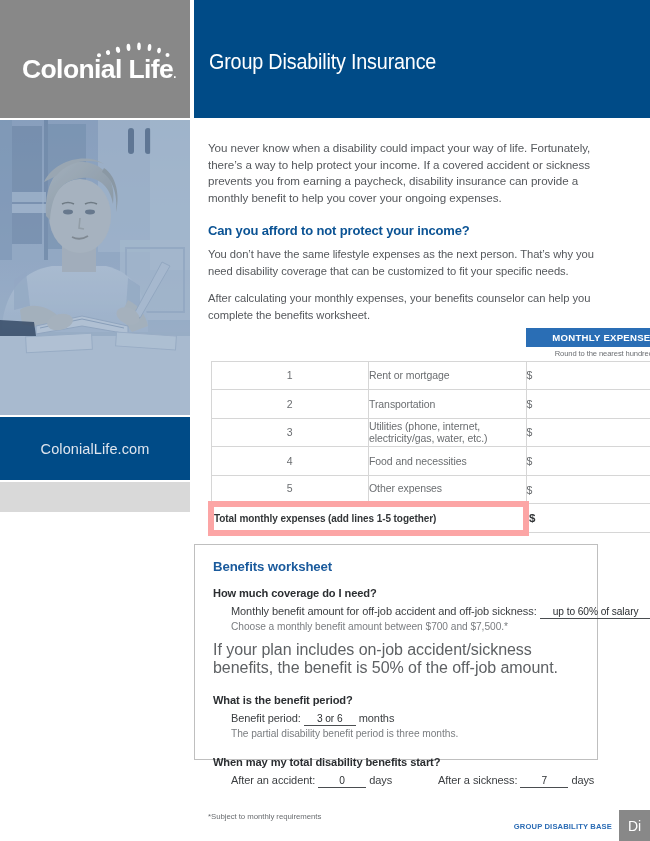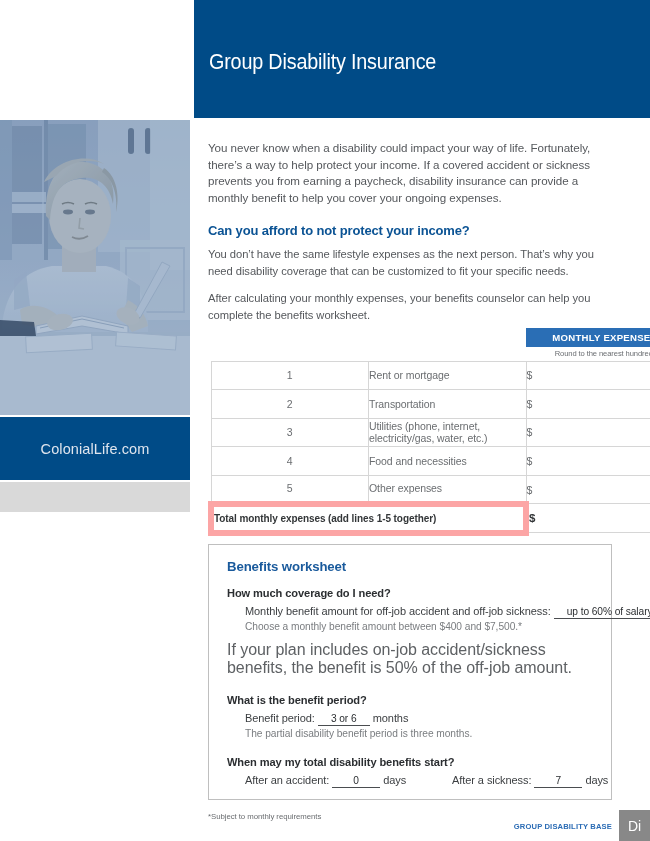--- a/index.html
+++ b/index.html
@@ -109,21 +109,21 @@
     font-size: 10px; color: #333638; font-weight: bold; padding-left: 8px;
     border: 6px solid #fca5a5; height: 29px; letter-spacing: -0.08px;
   }
   .total-amt {
     width: 124px; font-size: 11.5px; color: #333638; font-weight: bold;
     padding-left: 8px; border: 1px solid #d6d6d6; height: 29px;
   }
 
   
   .worksheet {
-    position: absolute; left: 208px; top: 544px; width: 404px; height: 256px;
+    position: absolute; left: 194px; top: 544px; width: 404px; height: 216px;
     border: 1px solid #bfbfbf; background: #ffffff;
   }
   .ws-inner { padding: 14px 18px 0 18px; }
   .ws-title {
     color: #1a5a9c; font-size: 13.2px; font-weight: bold;
     letter-spacing: -0.1px; margin-bottom: 13px;
   }
   .ws-q {
     color: #2b2e31; font-size: 11.1px; font-weight: bold;
     letter-spacing: -0.1px; margin-bottom: 6px;
@@ -173,20 +173,35 @@
     background: #ffffff;
   }
 </style>
 </head>
 <body>
 
 <div class="page">
 
   <div class="left-col">
 
+    <div class="logo-block">
+      <div class="logo-wrap">
+        <svg class="logo-dots" viewBox="0 0 76 16">
+          <circle cx="3" cy="13.2" r="2.0" fill="#ffffff"></circle>
+          <ellipse cx="12" cy="10.6" rx="2.1" ry="2.5" fill="#ffffff" transform="rotate(-14 12 10.6)"></ellipse>
+          <ellipse cx="22" cy="7.8" rx="2.1" ry="3.1" fill="#ffffff" transform="rotate(-10 22 7.8)"></ellipse>
+          <ellipse cx="32.5" cy="5.4" rx="1.9" ry="3.6" fill="#ffffff" transform="rotate(-4 32.5 5.4)"></ellipse>
+          <ellipse cx="43" cy="4.4" rx="1.8" ry="3.8" fill="#ffffff"></ellipse>
+          <ellipse cx="53.5" cy="5.6" rx="1.8" ry="3.5" fill="#ffffff" transform="rotate(6 53.5 5.6)"></ellipse>
+          <ellipse cx="63" cy="8.6" rx="1.9" ry="2.8" fill="#ffffff" transform="rotate(12 63 8.6)"></ellipse>
+          <circle cx="71.5" cy="13.0" r="2.0" fill="#ffffff"></circle>
+        </svg>
+        <div class="logo-text"><span>Colonial Life</span><span class="logo-reg">.</span></div>
+      </div>
+    </div>
 
     <div class="photo-block">
       <svg width="190" height="295" viewBox="0 0 190 295">
         <defs>
           <linearGradient id="bgGrad" x1="0" y1="0" x2="0" y2="1">
             <stop offset="0%" stop-color="#b9c5d8"></stop>
             <stop offset="55%" stop-color="#cfd8e5"></stop>
             <stop offset="100%" stop-color="#e4e9f0"></stop>
           </linearGradient>
           <linearGradient id="shirtGrad" x1="0" y1="0" x2="0" y2="1">
@@ -324,21 +339,21 @@
   <div class="worksheet">
     <div class="ws-inner">
       <div class="ws-title">Benefits worksheet</div>
 
       <div class="ws-q">How much coverage do I need?</div>
       <div class="ws-indent">
         <div class="ws-line">
           <span>Monthly benefit amount for off-job accident and off-job sickness:</span>
           <span class="fill fill-wide">up to 60% of salary</span>
         </div>
-        <div class="ws-sub">Choose a monthly benefit amount between $400 and $7,500.*</div>
+        <div class="ws-sub">Choose a monthly benefit amount between $700 and $7,500.*</div>
       </div>
       <div class="ws-italic">If your plan includes on-job accident/sickness benefits, the benefit is 50% of the off-job amount.</div>
 
       <div class="ws-gap"></div>
 
       <div class="ws-q">What is the benefit period?</div>
       <div class="ws-indent">
         <div class="ws-line">
           <span>Benefit period:</span>
           <span class="fill fill-mid">3 or 6</span>

